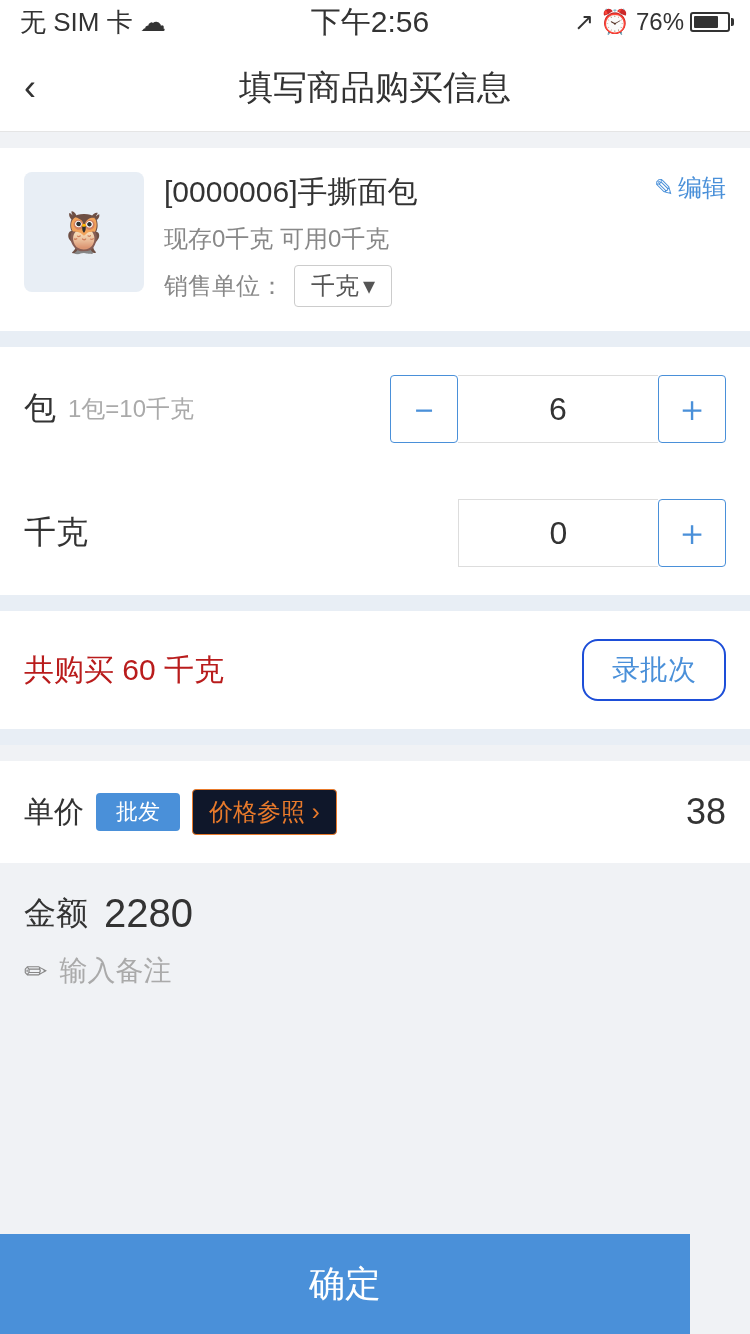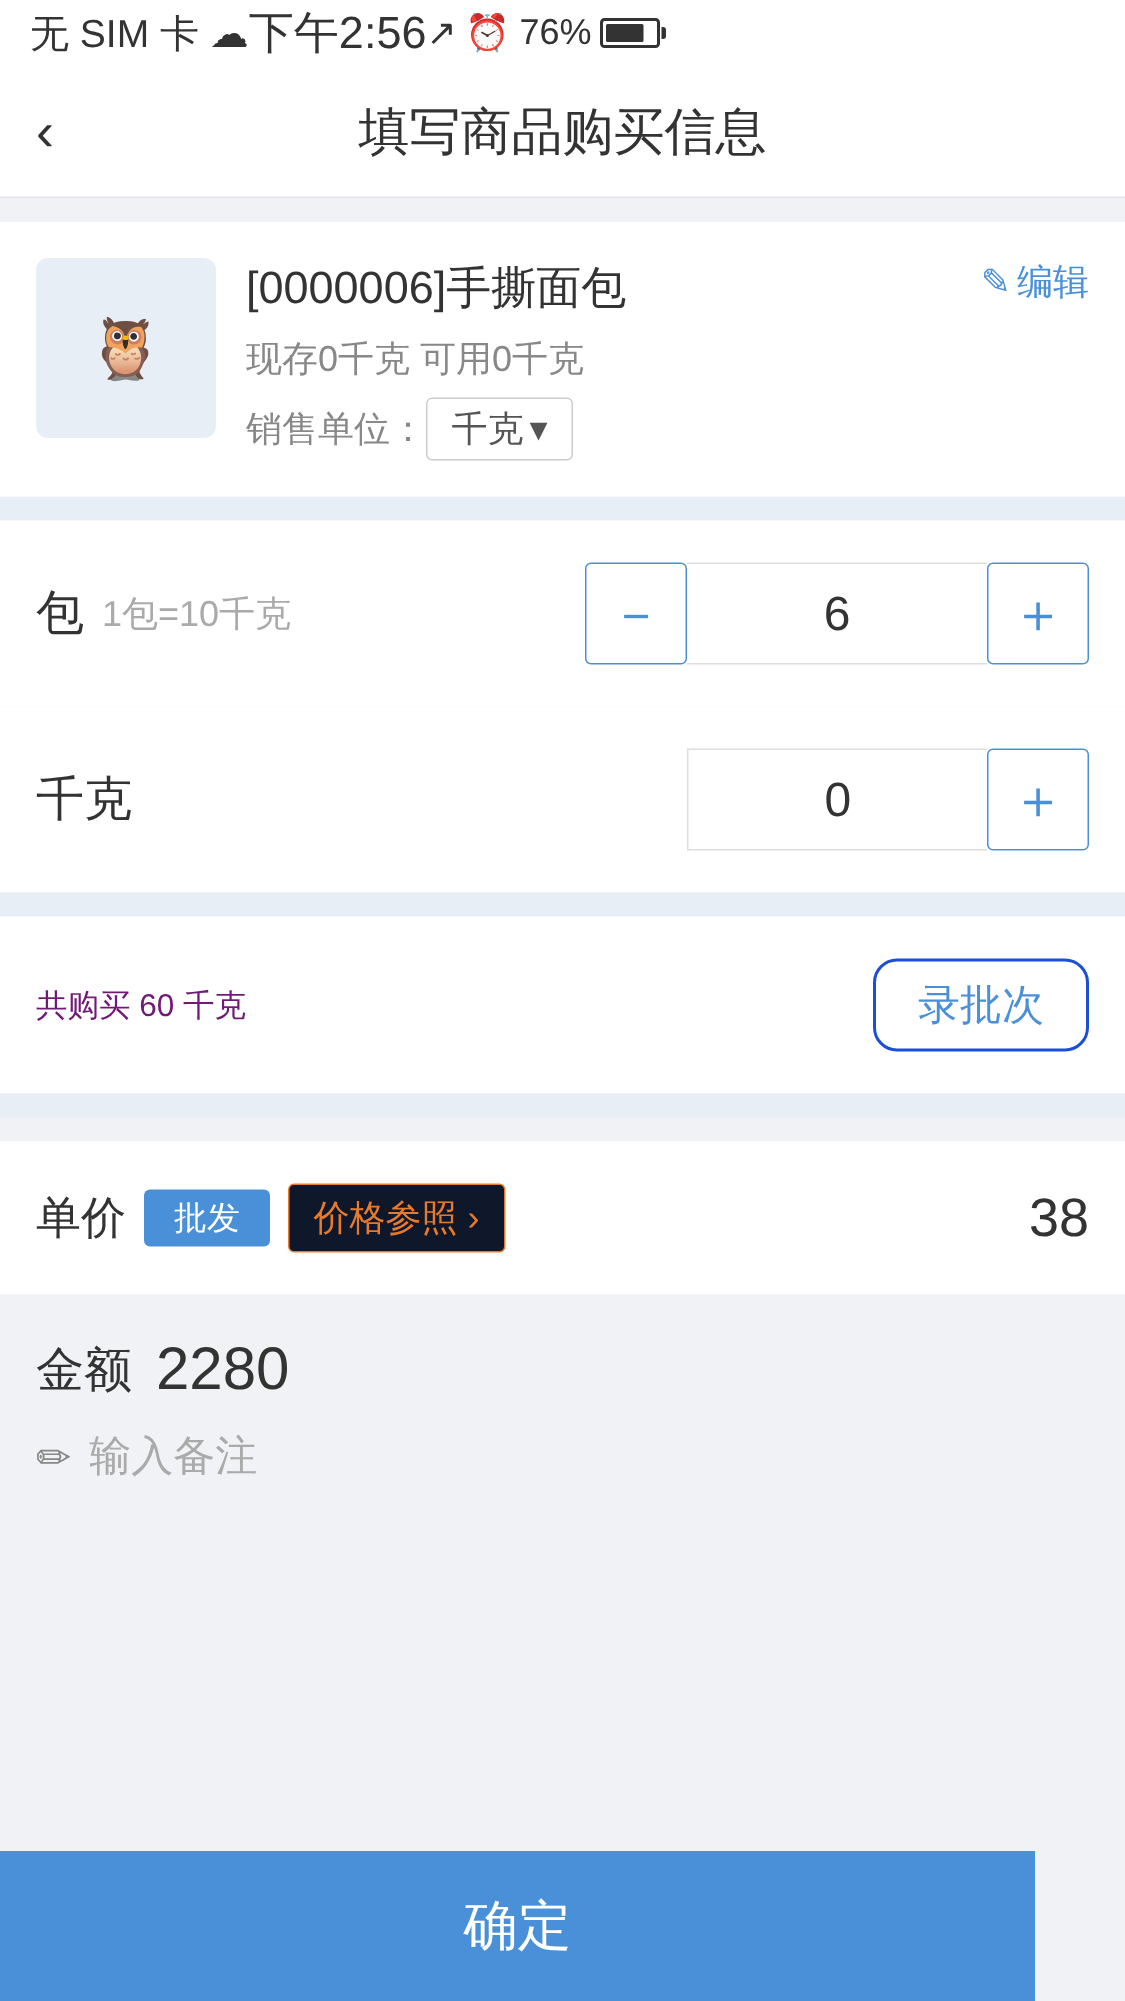--- a/index.html
+++ b/index.html
@@ -13,21 +13,21 @@
       overflow-x: hidden;
     }
 
     
     .status-bar {
       width: 100%;
       height: 44px;
       background: #fff;
       display: flex;
       align-items: center;
-      justify-content: flex-start;
+      justify-content: space-between;
       padding: 0 20px;
       font-size: 28px;
       color: #333;
     }
     .status-left { display: flex; align-items: center; gap: 8px; font-size: 26px; }
     .status-center { font-size: 30px; font-weight: 500; }
     .status-right { display: flex; align-items: center; gap: 6px; font-size: 24px; }
     .battery-icon {
       width: 40px; height: 20px;
       border: 2px solid #333;
@@ -111,20 +111,21 @@
       margin-bottom: 10px;
     }
     .product-stock {
       font-size: 24px;
       color: #888;
       margin-bottom: 10px;
     }
     .product-unit-row {
       display: flex;
       align-items: center;
+      gap: 10px;
       font-size: 24px;
       color: #888;
     }
     .unit-select {
       border: 1px solid #ccc;
       border-radius: 4px;
       padding: 4px 16px;
       font-size: 24px;
       color: #555;
       background: #fff;
@@ -210,22 +211,22 @@
 
     
     .summary-section {
       background: #fff;
       padding: 28px 24px;
       display: flex;
       align-items: center;
       justify-content: space-between;
     }
     .summary-text {
-      font-size: 21px;
-      color: #701a75;
+      font-size: 30px;
+      color: #b91c1c;
     }
     .batch-btn {
       border: 2px solid #1d4ed8;
       border-radius: 16px;
       padding: 10px 28px;
       font-size: 28px;
       color: #4a90d9;
       background: #fff;
       cursor: pointer;
     }

